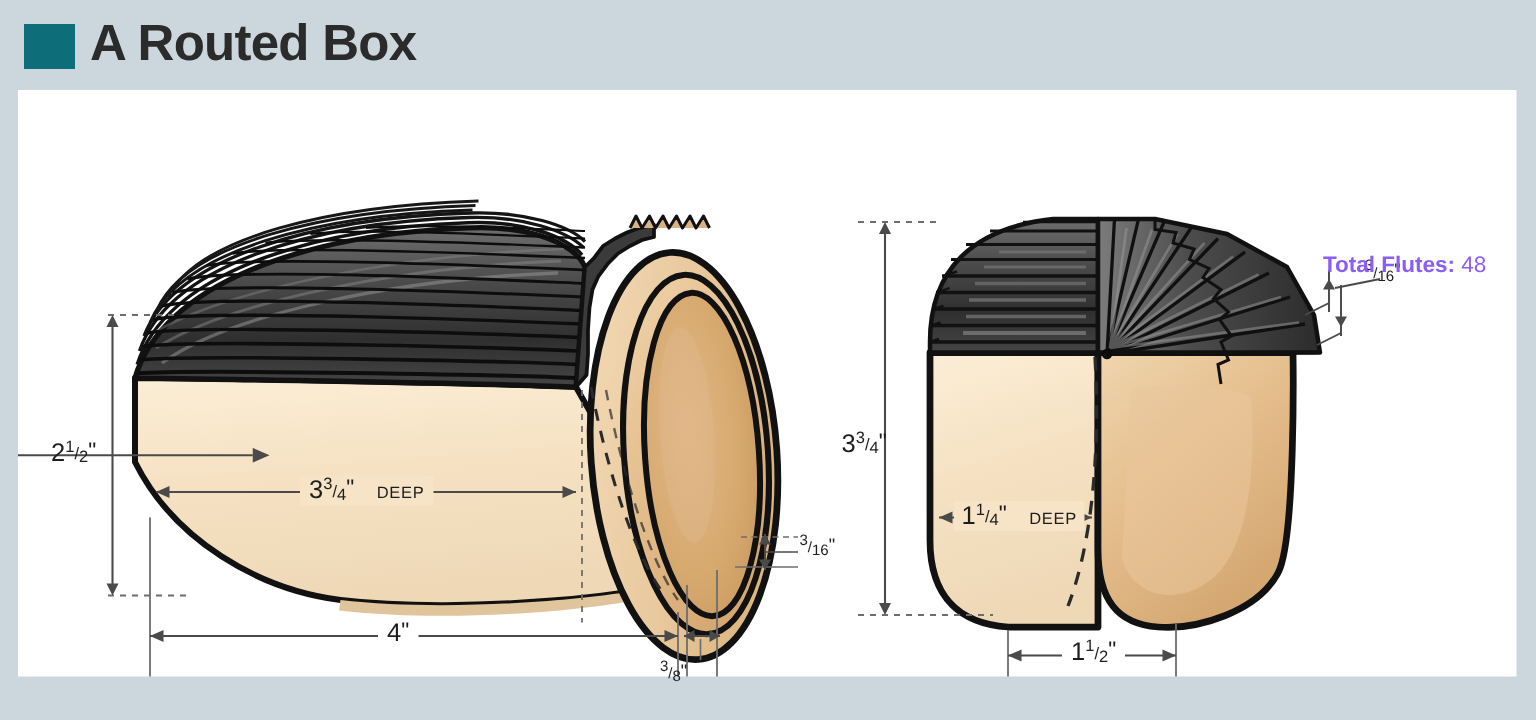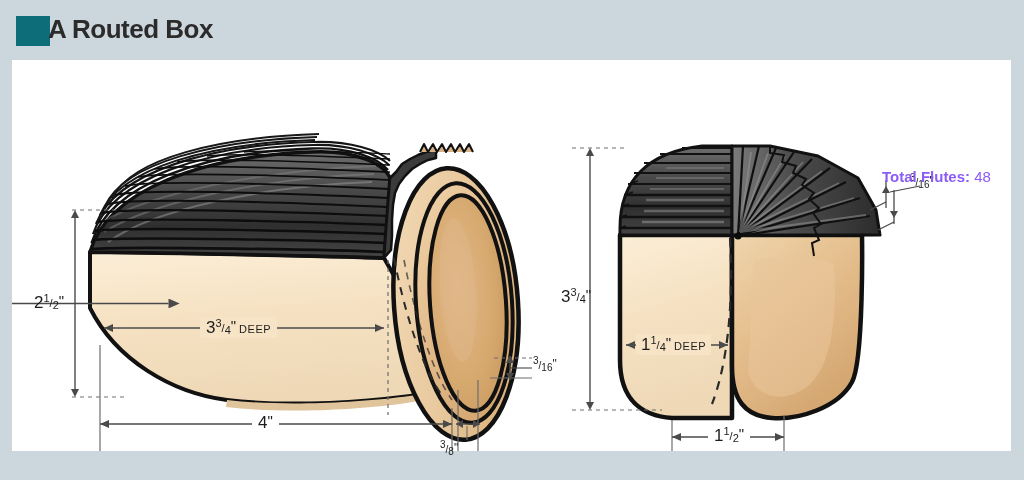--- a/index.html
+++ b/index.html
@@ -27,22 +27,22 @@
     background: #ccd7dd;
   }
   #title-bullet {
     position: absolute;
     left: 16px; top: 16px;
     width: 34px; height: 30px;
     background: #0d6e7a;
   }
   #title-text {
     position: absolute;
-    left: 48px; top: 8px;
-    font-size: 26px;
+    left: 60px; top: 8px;
+    font-size: 34px;
     font-weight: bold;
     color: #2b2b2b;
     letter-spacing: -0.5px;
     line-height: 42px;
     white-space: nowrap;
   }
   
   #panel {
     position: absolute;
     left: 12px; top: 60px;
@@ -58,21 +58,21 @@
   }
   
   .dim {
     position: absolute;
     color: #1d1d1d;
     white-space: nowrap;
     font-family: "Liberation Sans", sans-serif;
   }
   .dim .whole { font-size: 17px; }
   .dim .inch  { font-size: 15px; vertical-align: 2px;}
-  .dim .deep  { font-size: 11px; letter-spacing: 0.5px; margin-left: 3px;}
+  .dim .deep  { font-size: 11px; letter-spacing: 0.5px; margin-left: 15px;}
   .frac {
     display: inline-block;
     font-size: 11px;
     position: relative;
     top: -1px;
   }
   .frac .n { font-size: 11px; vertical-align: 5px; }
   .frac .s { font-size: 11px; }
   .frac .d { font-size: 11px; vertical-align: -2px; }
   .small .inch { font-size: 12px; }

